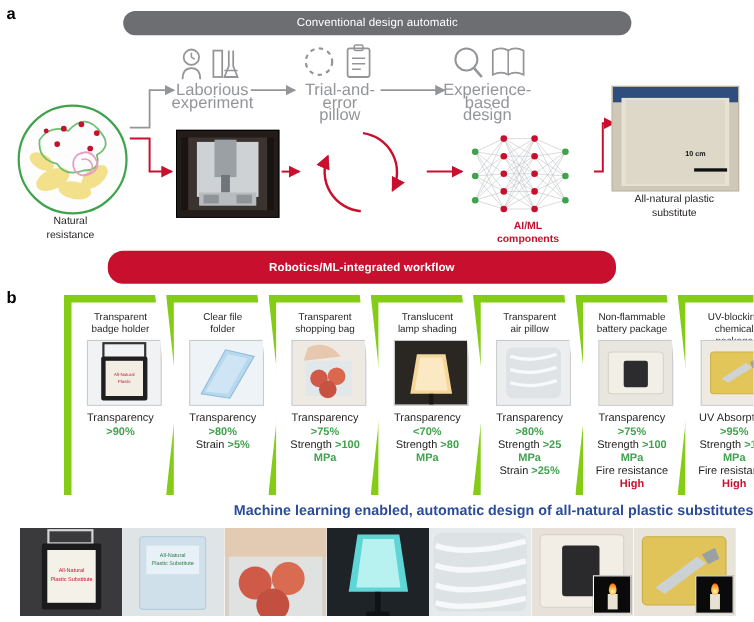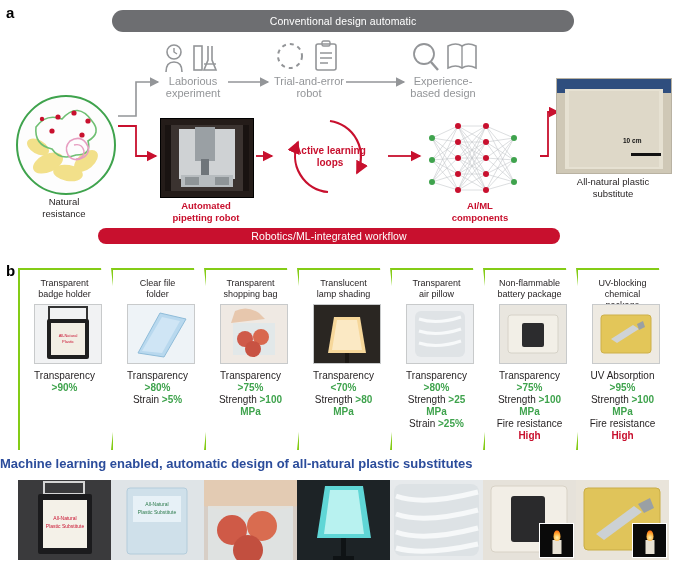--- a/index.html
+++ b/index.html
@@ -16,23 +16,23 @@
 
   
   #panel-a{left:0;top:0;width:685px;height:258px;}
 
   .banner{
     position:absolute;border-radius:14px;color:#fff;
     font-size:10.5px;display:flex;align-items:center;justify-content:center;
     letter-spacing:.1px;
   }
   #conv-banner{left:112px;top:10px;width:462px;height:22px;background:#6d6e71;}
-  #robo-banner{left:98px;top:228px;width:462px;height:16px;background:#c8102e;font-weight:normal;}
-
-  .grey-label{color:#939598;font-size:11px;text-align:center;line-height:11.5px;}
+  #robo-banner{left:98px;top:228px;width:462px;height:30px;background:#c8102e;font-weight:bold;}
+
+  .grey-label{color:#939598;font-size:15px;text-align:center;line-height:11.5px;}
   .red-label{color:#c8102e;font-size:9.5px;text-align:center;line-height:11.5px;font-weight:bold;}
   .blk-label{color:#231f20;font-size:9.5px;text-align:center;line-height:11.5px;}
 
   
   #nat-circle{
     left:16px;top:95px;width:96px;height:96px;border-radius:50%;
     border:2px solid #3fa34d;background:#fdfdfd;overflow:hidden;
   }
   #nat-label{left:14px;top:196px;width:100px;}
 
@@ -61,41 +61,42 @@
     left:556px;top:78px;width:114px;height:94px;
     background:#d9d3c4;border:1px solid #b9b2a2;overflow:hidden;
   }
   #prod-caption{left:550px;top:176px;width:126px;}
 
   
   #panel-b{left:0;top:258px;width:685px;height:307px;}
 
   .chev{
     position:absolute;top:10px;width:93px;height:182px;
-    background:#fff;border:2px solid #84cc16;
+    background:#fff;border:7px solid #84cc16;
     clip-path:polygon(0 0,83px 0,93px 91px,83px 182px,0 182px,10px 91px);
+    margin-left:40px;
   }
   .chev.first{clip-path:polygon(0 0,83px 0,93px 91px,83px 182px,0 182px,0 91px);}
   .chev-title{
     position:absolute;left:10px;right:14px;top:8px;
     font-size:9px;text-align:center;line-height:11px;color:#231f20;
   }
   .chev-photo{
     position:absolute;left:14px;top:34px;width:66px;height:58px;
     border:1px solid #c8cacb;overflow:hidden;background:#eceff1;
   }
   .chev-specs{
     position:absolute;left:8px;right:12px;top:100px;
     font-size:10px;text-align:center;line-height:12px;color:#231f20;
   }
   .g{color:#3fa34d;font-weight:bold;}
   .r{color:#c8102e;font-weight:bold;text-align:right;}
 
   #ml-caption{
-    left:0;top:198px;width:685px;text-align:left;
+    left:0;top:198px;width:685px;text-align:right;
     font-size:13px;color:#2b4c9b;font-weight:bold;
   }
 
   .strip{
     position:absolute;top:222px;height:80px;overflow:hidden;border:0;
   }
   .inset{
     position:absolute;right:2px;bottom:2px;width:33px;height:33px;
     border:1px solid #fff;background:#0a0a0a;overflow:hidden;
   }
@@ -177,21 +178,21 @@
 
   <div class="icon-box" style="left:272px;top:40px;width:72px;height:34px;">
     <svg width="72" height="34" viewBox="0 0 72 34">
       <circle cx="18" cy="16" r="12" fill="none" stroke="#939598" stroke-width="2" stroke-dasharray="4 4"></circle>
       <rect x="44" y="4" width="20" height="26" rx="2" fill="none" stroke="#939598" stroke-width="1.6"></rect>
       <rect x="50" y="1" width="8" height="5" rx="1.5" fill="none" stroke="#939598" stroke-width="1.4"></rect>
       <path d="M48 13 L60 13 M48 18 L60 18 M48 23 L56 23" stroke="#939598" stroke-width="1.3"></path>
     </svg>
   </div>
   <div class="abs grey-label" style="left:268px;top:76px;width:82px;white-space:pre-line">Trial-and-error
-robot</div>
+pillow</div>
 
   <div class="icon-box" style="left:406px;top:40px;width:74px;height:34px;">
     <svg width="74" height="34" viewBox="0 0 74 34">
       <circle cx="18" cy="14" r="10" fill="none" stroke="#939598" stroke-width="1.8"></circle>
       <path d="M25 22 L32 30" stroke="#939598" stroke-width="2.4"></path>
       <path d="M46 6 q8 -4 14 0 q6 -4 14 0 L74 28 q-8 -4 -14 0 q-6 -4 -14 0 z" fill="none" stroke="#939598" stroke-width="1.6" transform="translate(-4,0)"></path>
       <path d="M56 6 L56 28" stroke="#939598" stroke-width="1.4"></path>
     </svg>
   </div>
   <div class="abs grey-label" style="left:400px;top:76px;width:86px;white-space:pre-line">Experience-
@@ -204,25 +205,21 @@
       <rect x="18" y="10" width="56" height="50" fill="#cfd2d4"></rect>
       <rect x="34" y="8" width="20" height="34" fill="#9aa0a4"></rect>
       <rect x="40" y="40" width="8" height="16" fill="#6f757a"></rect>
       <rect x="20" y="56" width="52" height="12" fill="#b7bcbf"></rect>
       <rect x="24" y="58" width="14" height="8" fill="#8e9497"></rect>
       <rect x="54" y="58" width="14" height="8" fill="#8e9497"></rect>
       <rect x="4" y="6" width="6" height="66" fill="#191311"></rect>
       <rect x="82" y="6" width="6" height="66" fill="#191311"></rect>
     </svg>
   </div>
-  <div class="abs red-label" id="robot-caption" style="white-space:pre-line">Automated
-pipetting robot</div>
-
-  <div class="abs red-label" id="al-text" style="white-space:pre-line;font-size:10px;">Active learning
-loops</div>
+
 
   <div class="abs" id="nn-box">
     <svg width="112" height="84" viewBox="0 0 112 84">
       <g stroke="#bfc3c6" stroke-width="0.55" fill="none">
         <g>
           <path d="M8 20 L34 8 M8 20 L34 24 M8 20 L34 40 M8 20 L34 56 M8 20 L34 72"></path>
           <path d="M8 42 L34 8 M8 42 L34 24 M8 42 L34 40 M8 42 L34 56 M8 42 L34 72"></path>
           <path d="M8 64 L34 8 M8 64 L34 24 M8 64 L34 40 M8 64 L34 56 M8 64 L34 72"></path>
           <path d="M34 8 L62 8 M34 8 L62 24 M34 8 L62 40 M34 8 L62 56 M34 8 L62 72"></path>
           <path d="M34 24 L62 8 M34 24 L62 24 M34 24 L62 40 M34 24 L62 56 M34 24 L62 72"></path>

